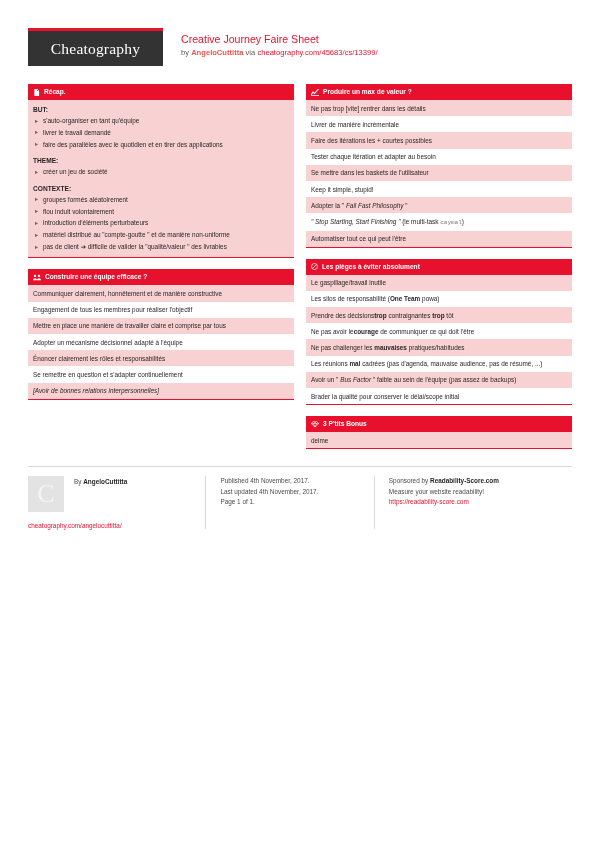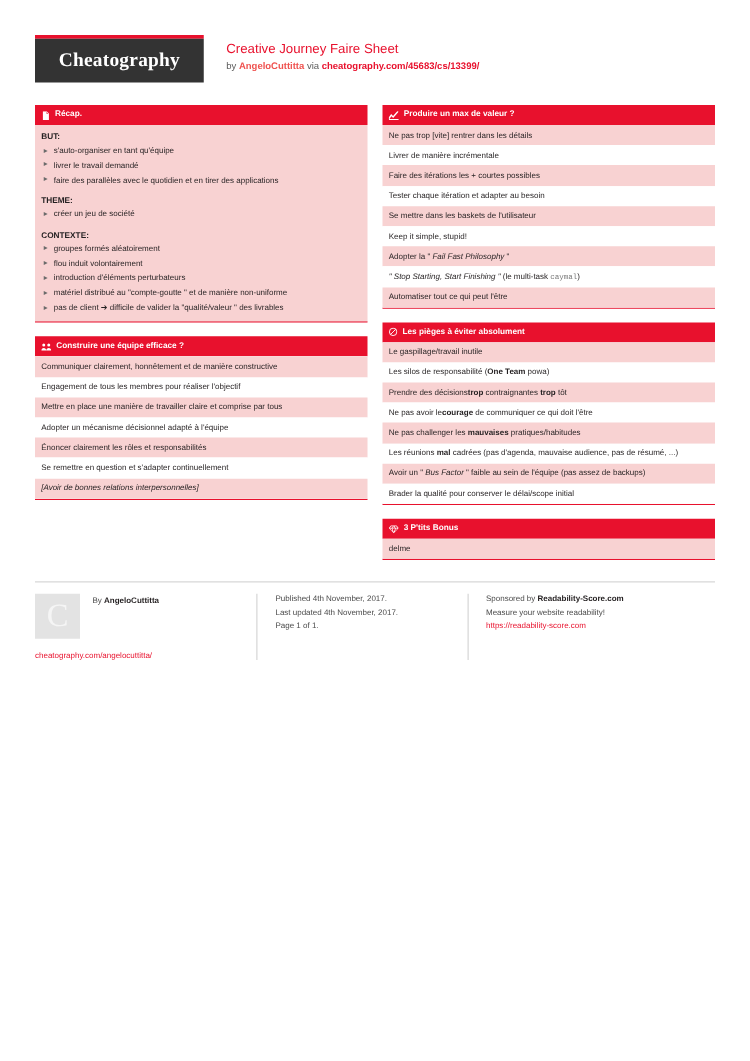--- a/index.html
+++ b/index.html
@@ -11,26 +11,26 @@
     color:#231f20;
     -webkit-font-smoothing:antialiased;
   }
   .page{position:relative;width:600px;height:849px;box-sizing:border-box;padding:28px 28px 0 28px;}
 
   
   .header{display:flex;align-items:flex-start;height:44px;}
   .logo-wrap{width:135px;}
   .logo-topbar{height:3px;background:#e8112d;width:135px;}
   .logo-box{background:#333333;height:35px;display:flex;align-items:center;justify-content:center;}
-  .logo-box span{color:#ffffff;font-family:"Liberation Serif", serif;font-size:15.5px;letter-spacing:.2px;font-weight:bold;}
+  .logo-box span{color:#ffffff;font-family:"Liberation Serif", serif;font-size:15.5px;letter-spacing:.2px;}
   .title-wrap{margin-left:18px;padding-top:5px;}
   .sheet-title{color:#e8112d;font-size:10.6px;font-weight:normal;line-height:13px;}
   .sheet-sub{font-size:7.6px;color:#5c5c5c;line-height:11px;margin-top:1px;}
   .sheet-sub .by-author{color:#ef5350;font-weight:bold;}
-  .sheet-sub .via-link{color:#e8112d;font-weight:bold;}
+  .sheet-sub .via-link{color:#e8112d;font-weight:normal;}
 
   
   .cols{display:flex;gap:12px;margin-top:12px;}
   .col{width:266px;}
 
   .block{margin-bottom:11px;border-bottom:1.6px solid #e8112d;}
   .block-head{
     background:#e8112d;color:#ffffff;
     font-size:6.6px;font-weight:bold;
     padding:4px 5px 4px 5px;

